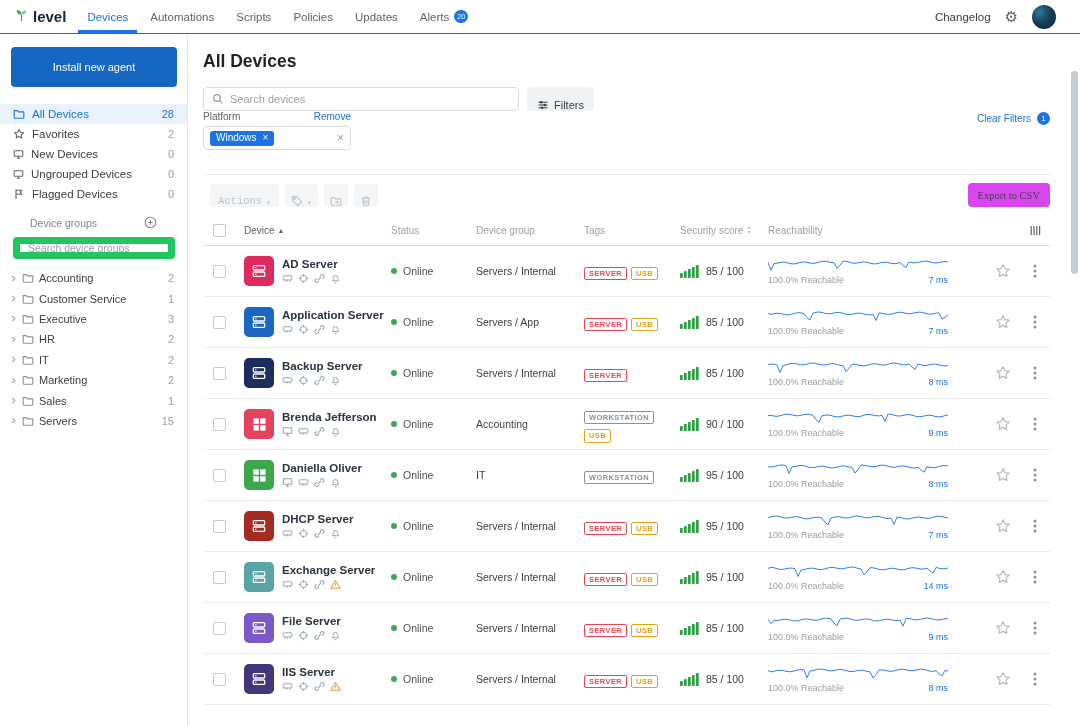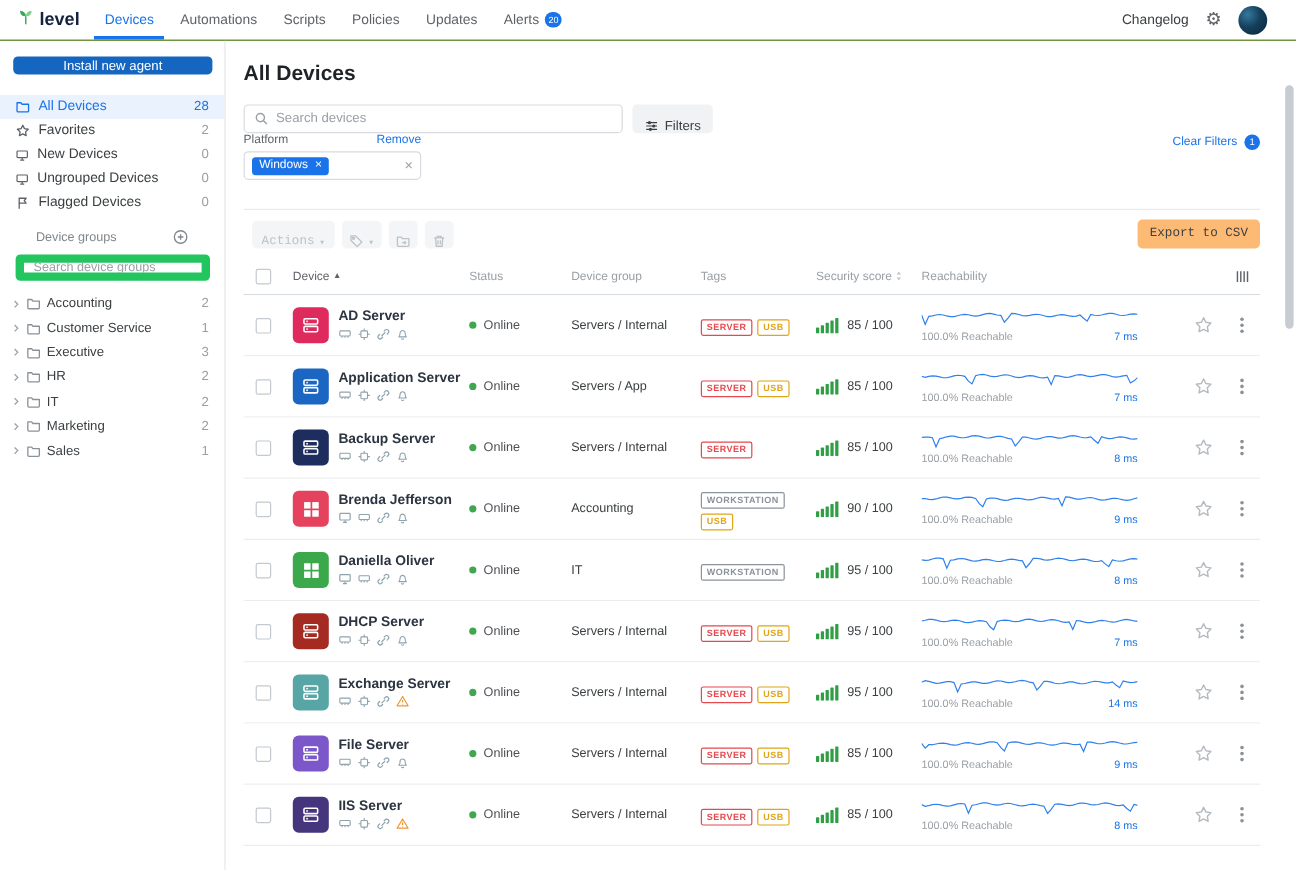--- a/index.html
+++ b/index.html
@@ -24,21 +24,21 @@
   .gear{font-size:15px;color:#5f6368;cursor:pointer;line-height:1}
   .avatar{width:24px;height:24px;border-radius:50%;cursor:pointer;
     background:radial-gradient(circle at 32% 30%,#37789c 0%,#14405c 45%,#0a2438 100%)}
 
   
   .body{flex:1;display:flex;min-height:0;position:relative}
   .sidebar{width:188px;flex:0 0 188px;border-right:1px solid #e4e7ea;padding-top:13px;overflow:hidden}
   .main{flex:1;min-width:0;overflow:hidden;padding:17px 30px 0 15px}
 
   
-  .install-btn{display:block;margin:0 11px;width:166px;height:15px;background:var(--install-blue);color:#fff;border:none;border-radius:4px;font-size:11px;font-family:inherit;cursor:pointer}
+  .install-btn{display:block;margin:0 11px;width:166px;height:40px;background:var(--install-blue);color:#fff;border:none;border-radius:4px;font-size:11px;font-family:inherit;cursor:pointer}
   .side-list{margin-top:17px}
   .side-item{height:20px;display:flex;align-items:center;gap:7px;padding:0 13px;font-size:11.5px;color:#3c4043;cursor:pointer}
   .side-item .s-icn{display:inline-flex;color:#5f6368}
   .side-item .lbl{flex:1;white-space:nowrap;overflow:hidden}
   .side-item .cnt{color:#9aa0a6;font-size:11px}
   .side-item.active{background:#eaf2fd;color:var(--accent)}
   .side-item.active .s-icn,.side-item.active .cnt{color:var(--accent)}
   .dg-head{margin-top:12px;padding:0 30px;display:flex;align-items:center;justify-content:space-between;font-size:10.5px;color:#80868b}
   .dg-add{display:inline-flex;color:#80868b;cursor:pointer}
   .dg-search{margin:8px 13px 9px;width:162px;height:22px;border:7px solid #22c55e;border-radius:4px;font-size:10.5px;padding:0 8px;color:#3c4043;outline:none;font-family:inherit;display:block}
@@ -73,21 +73,21 @@
   .count-badge{background:var(--accent);color:#fff;width:13px;height:13px;border-radius:50%;font-size:8px;display:inline-flex;align-items:center;justify-content:center}
 
   .divider{height:1px;background:#e8eaed;margin-top:24px}
 
   
   .toolbar{display:flex;align-items:center;height:40px;padding-left:7px}
   .tb-btn,.tb-ibtn{height:23px;background:#f4f5f6;border:none;border-radius:4px;color:#bcc2c7;font-size:10.5px;display:inline-flex;align-items:flex-end;gap:4px;padding:0 8px;margin-right:6px;font-family:Liberation Mono, monospace;cursor:default}
   .tb-ibtn{padding:0 6px}
   .tb-ibtn .ticn{display:inline-flex;color:#bcc2c7}
   .caret{font-size:8px;line-height:1}
-  .export-btn{margin-left:auto;height:24px;background:#fdba74;border:none;border-radius:4px;font-size:10.5px;color:#3c4043;padding:0 10px;font-family:Liberation Mono, monospace;cursor:pointer}
+  .export-btn{margin-left:auto;height:24px;background:#d946ef;border:none;border-radius:4px;font-size:10.5px;color:#3c4043;padding:0 10px;font-family:Liberation Serif, serif;cursor:pointer}
 
   
   .thead{display:flex;align-items:center;height:31px;border-bottom:1px solid #d7dce0;padding-left:10px}
   .row{display:flex;align-items:center;height:51px;border-bottom:1px solid #ececee;padding-left:10px;background:#fff}
   .col-check{width:31px;display:flex;align-items:center}
   .col-device{width:147px}
   .col-status{width:85px}
   .col-group{width:108px}
   .col-tags{width:96px}
   .col-score{width:88px}
@@ -326,20 +326,34 @@
               </svg>
             </span>
             <span class="g-icn">
               <svg viewBox="0 0 12 12" width="12" height="12" fill="none" stroke="currentColor" stroke-width="1.1" stroke-linejoin="round">
                 <path d="M1.2 2.6h3.2l1 1.3h5.4v5.5a.9.9 0 0 1-.9.9H2.1a.9.9 0 0 1-.9-.9z"></path>
               </svg>
             </span>
             <span class="lbl">Sales</span>
             <span class="cnt">1</span>
           </div>
+          <div class="group-item">
+            <span class="chev">
+              <svg viewBox="0 0 8 8" width="7" height="7" fill="none" stroke="currentColor" stroke-width="1.2">
+                <path d="M2.5 1l3 3-3 3"></path>
+              </svg>
+            </span>
+            <span class="g-icn">
+              <svg viewBox="0 0 12 12" width="12" height="12" fill="none" stroke="currentColor" stroke-width="1.1" stroke-linejoin="round">
+                <path d="M1.2 2.6h3.2l1 1.3h5.4v5.5a.9.9 0 0 1-.9.9H2.1a.9.9 0 0 1-.9-.9z"></path>
+              </svg>
+            </span>
+            <span class="lbl">Servers</span>
+            <span class="cnt">15</span>
+          </div>
         </div>
     </aside>
 
     <main class="main">
       <h1 class="page-title">All Devices</h1>
 
       <div class="search-row">
         <div class="search-box">
           <span class="mag">
               <svg viewBox="0 0 12 12" width="12" height="12" fill="none" stroke="currentColor" stroke-width="1.2">

